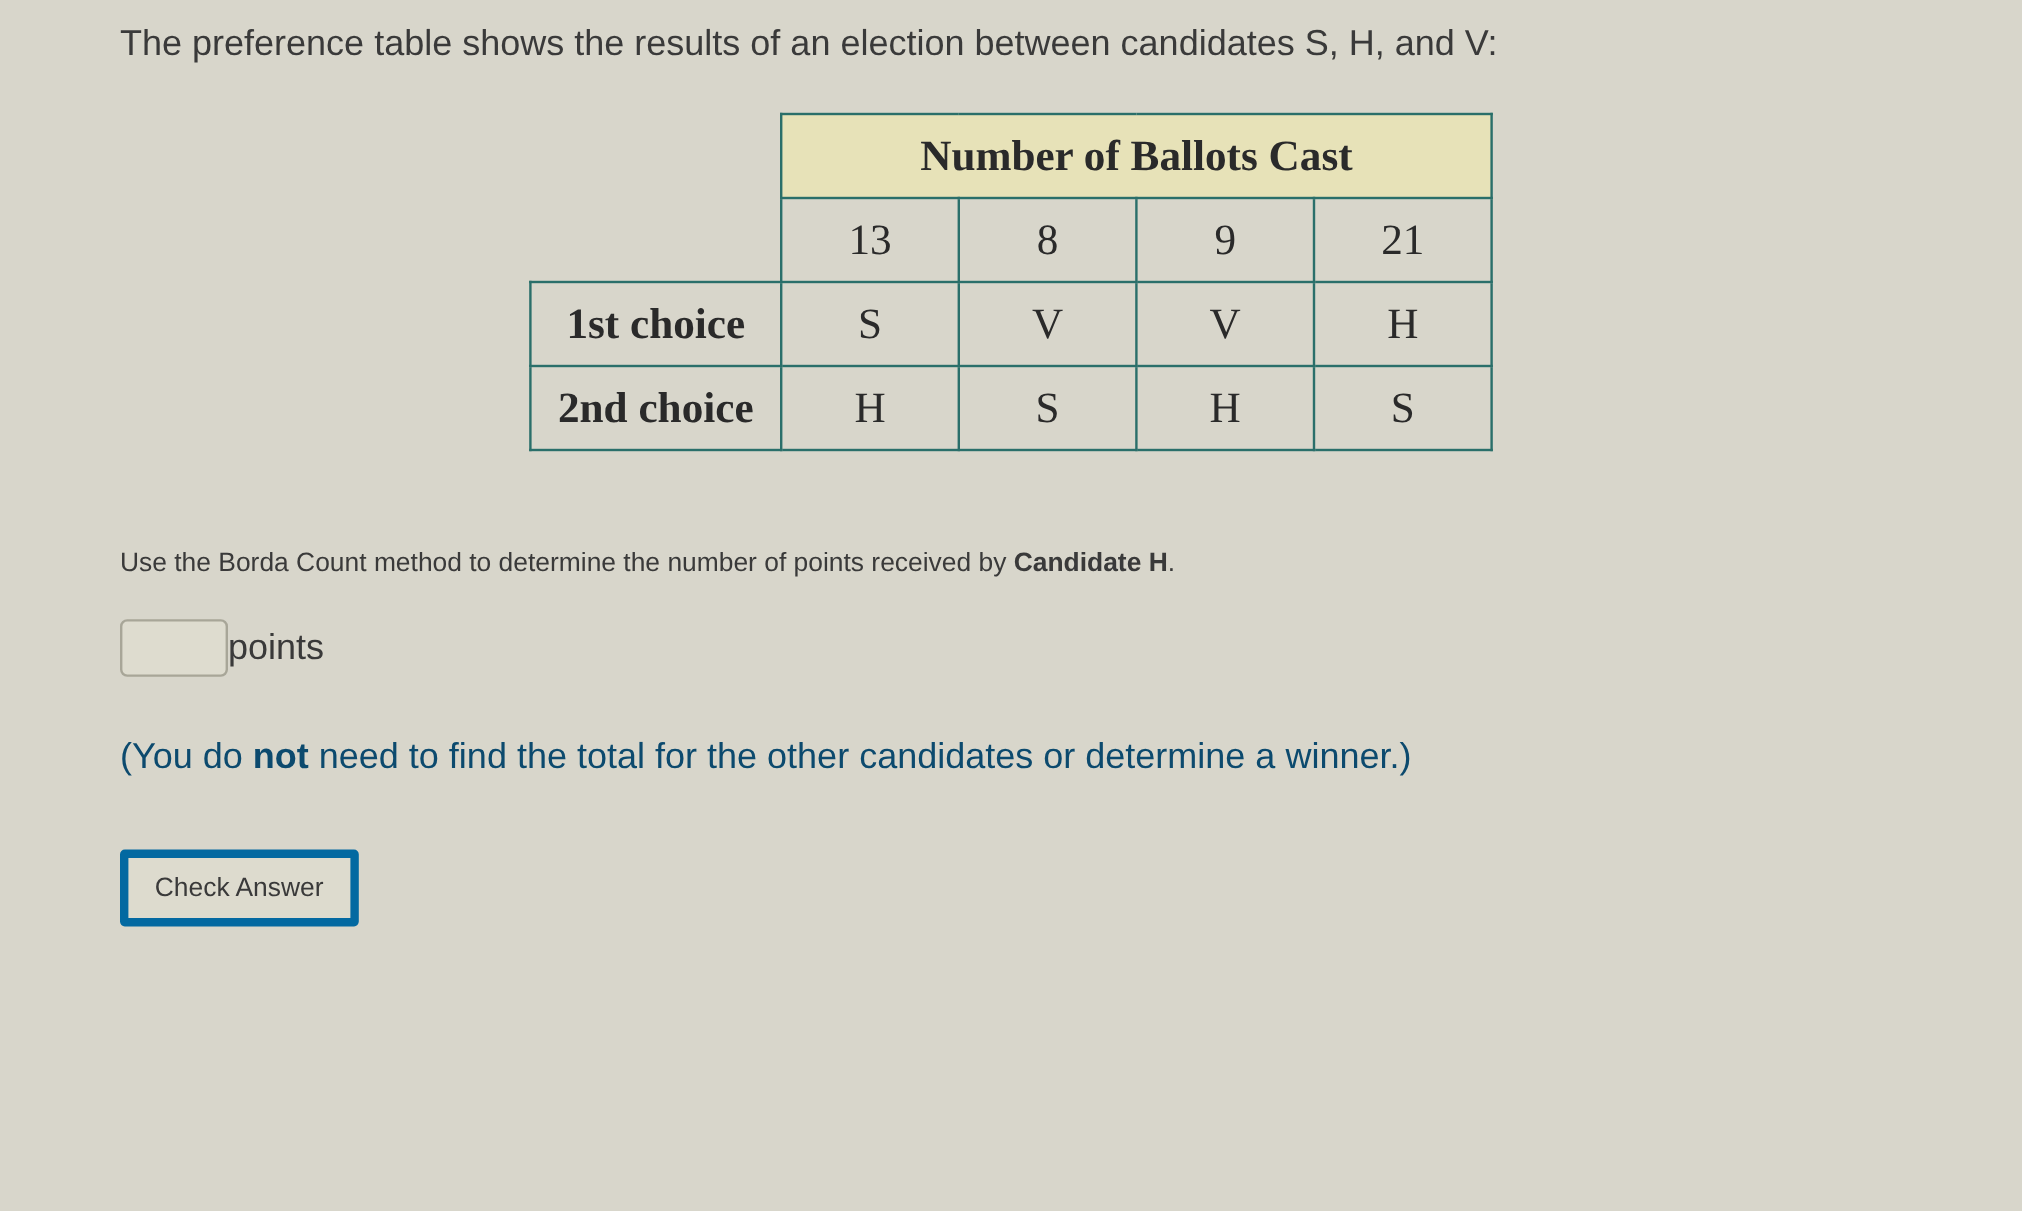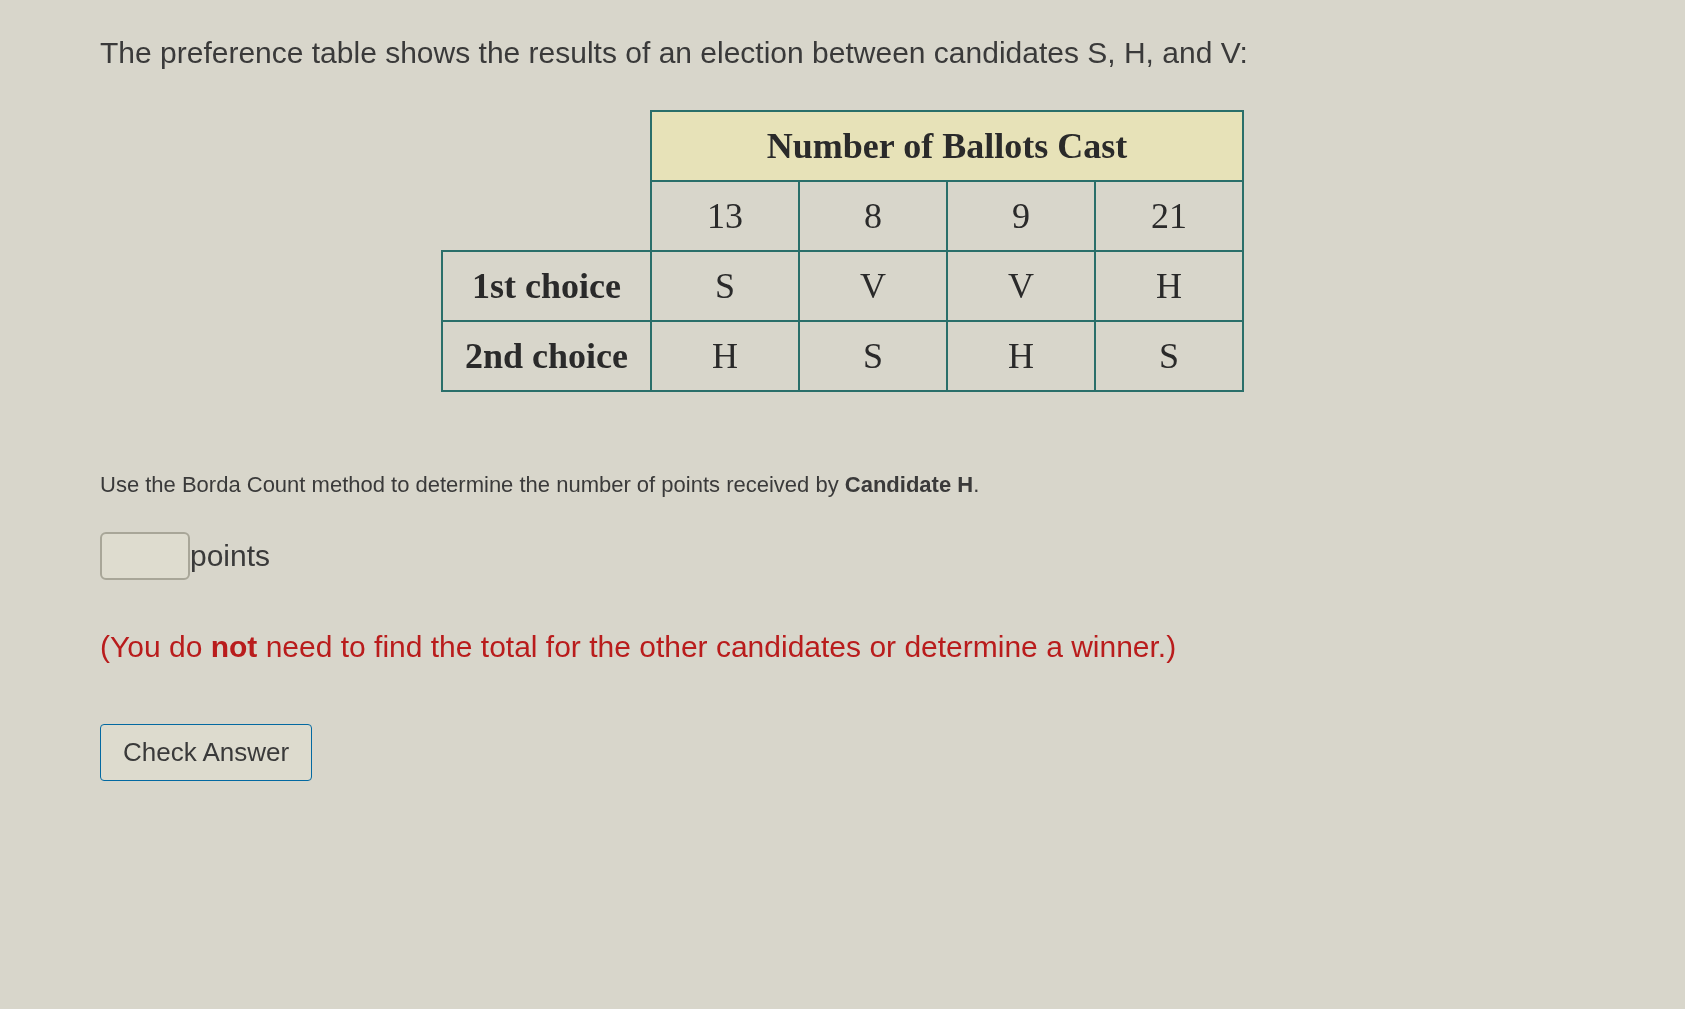--- a/index.html
+++ b/index.html
@@ -5,21 +5,21 @@
   html, body {
     margin: 0;
     padding: 0;
     width: 1685px;
     height: 1009px;
     background: #d8d6cb;
     font-family: Arial, Helvetica, sans-serif;
     color: #2a2a2a;
   }
   .page {
-    padding: 36px 100px;
+    padding: 20px 100px;
     box-sizing: border-box;
   }
   .prompt {
     font-size: 30px;
     color: #3a3a3a;
     margin-bottom: 40px;
   }
   .table-wrap {
     display: flex;
     justify-content: center;
@@ -83,29 +83,29 @@
     font-size: 26px;
     text-align: center;
     box-sizing: border-box;
   }
   .answer-label {
     font-size: 30px;
     color: #3a3a3a;
   }
   .note {
     font-size: 30px;
-    color: #b91c1c;
+    color: #0c4a6e;
     margin-bottom: 60px;
   }
   .check-btn {
     display: inline-block;
-    font-size: 26px;
+    font-size: 22px;
     color: #3a3a3a;
     background: #dddbce;
-    border: 1px solid #0369a1;
+    border: 7px solid #0369a1;
     border-radius: 4px;
     padding: 12px 22px;
     cursor: pointer;
   }
   .bold { font-weight: bold; }
 </style>
 </head>
 <body>
 
 <div class="page">

